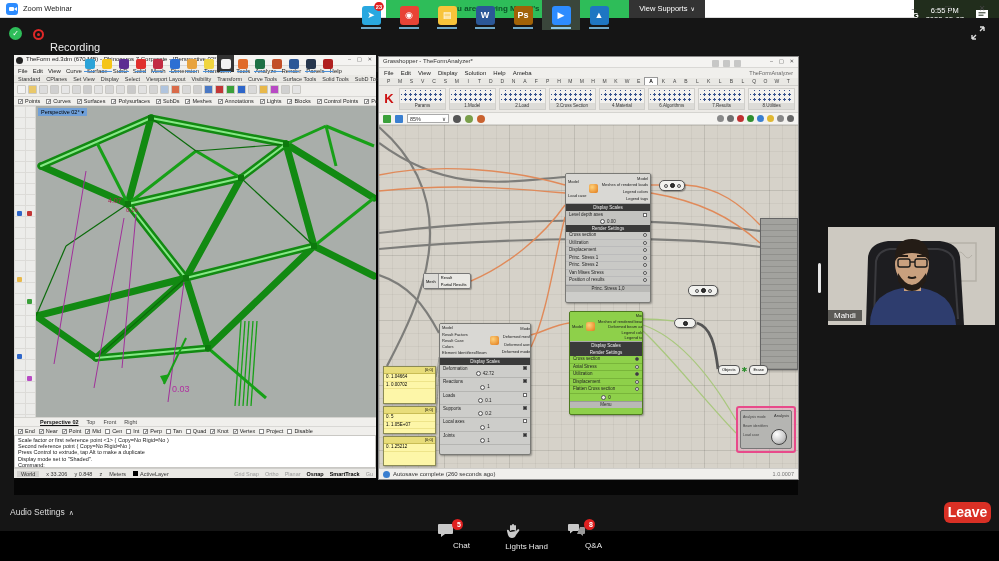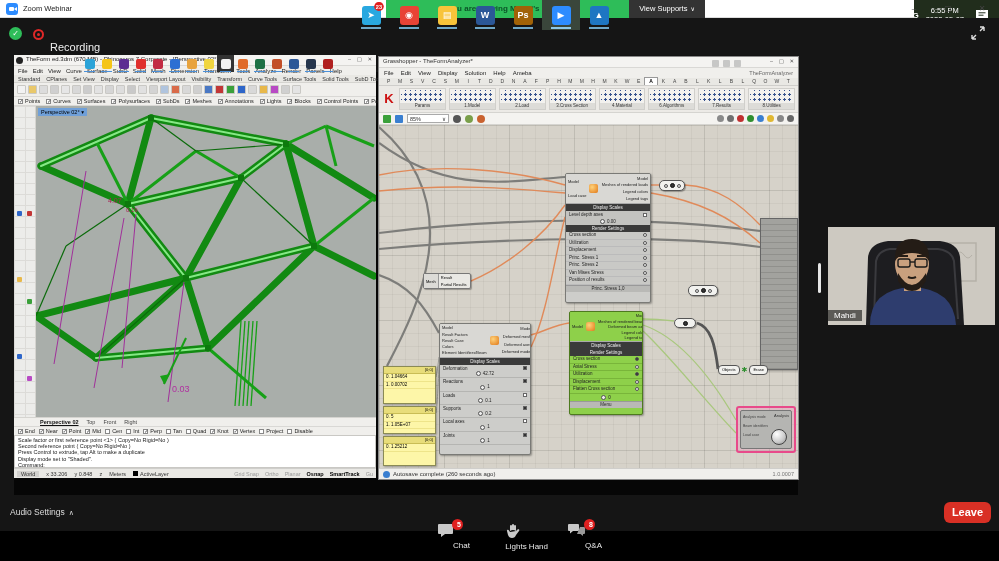--- a/index.html
+++ b/index.html
@@ -144,21 +144,21 @@
 #cam-name{position:absolute;left:0;bottom:4px;background:rgba(0,0,0,.55);color:#fff;font-size:8px;padding:1px 6px}
 
 #handle{left:818px;top:245px;width:3px;height:30px;background:#e6e6e6;border-radius:2px}
 
 #audio{left:10px;top:489px;color:#ddd;font-size:8.5px}
 #audio .car{font-size:7px;margin-left:4px}
 .zbtn{position:absolute;top:505px;height:42px;text-align:right;color:#e8e8e8}
 .zbtn .lbl{font-size:8px;margin-top:3px}
 .zbtn svg{display:block;margin:0 auto}
 .badge{position:absolute;top:-4px;right:8px;min-width:11px;height:11px;border-radius:6px;background:#e02020;color:#fff;font-size:7px;line-height:11px;padding:0 2px;font-weight:bold}
-#leave{left:944px;top:484px;width:47px;height:21px;background:#d93025;border-radius:6px;color:#fff;font-size:11px;font-weight:bold;text-align:center;line-height:21px}
+#leave{left:944px;top:484px;width:47px;height:21px;background:#d93025;border-radius:6px;color:#fff;font-size:14px;font-weight:bold;text-align:center;line-height:21px}
 
 #taskbar{left:0;top:531px;width:999px;height:30px;background:#212d1c;display:flex;align-items:center}
 #start{width:30px;height:30px;display:flex;align-items:center;justify-content:center}
 #start .grid{width:12px;height:12px;display:grid;grid-template-columns:5px 5px;grid-gap:2px}
 #start .grid i{background:#fff}
 #search{width:262px;height:30px;background:#f4f4f4;border-left:1px solid #999;display:flex;align-items:center;gap:6px;padding:0 8px}
 #search input{border:none;outline:none;background:transparent;font-size:8.5px;color:#333;width:200px}
 .tb-sys{width:30px;height:30px;display:flex;align-items:center;justify-content:center;color:#fff}
 .tb-app{width:38px;height:30px;display:flex;align-items:center;justify-content:center;position:relative}
 .tb-app .sq{width:19px;height:19px;border-radius:3px;display:flex;align-items:center;justify-content:center;color:#fff;font-size:9px;font-weight:bold}

